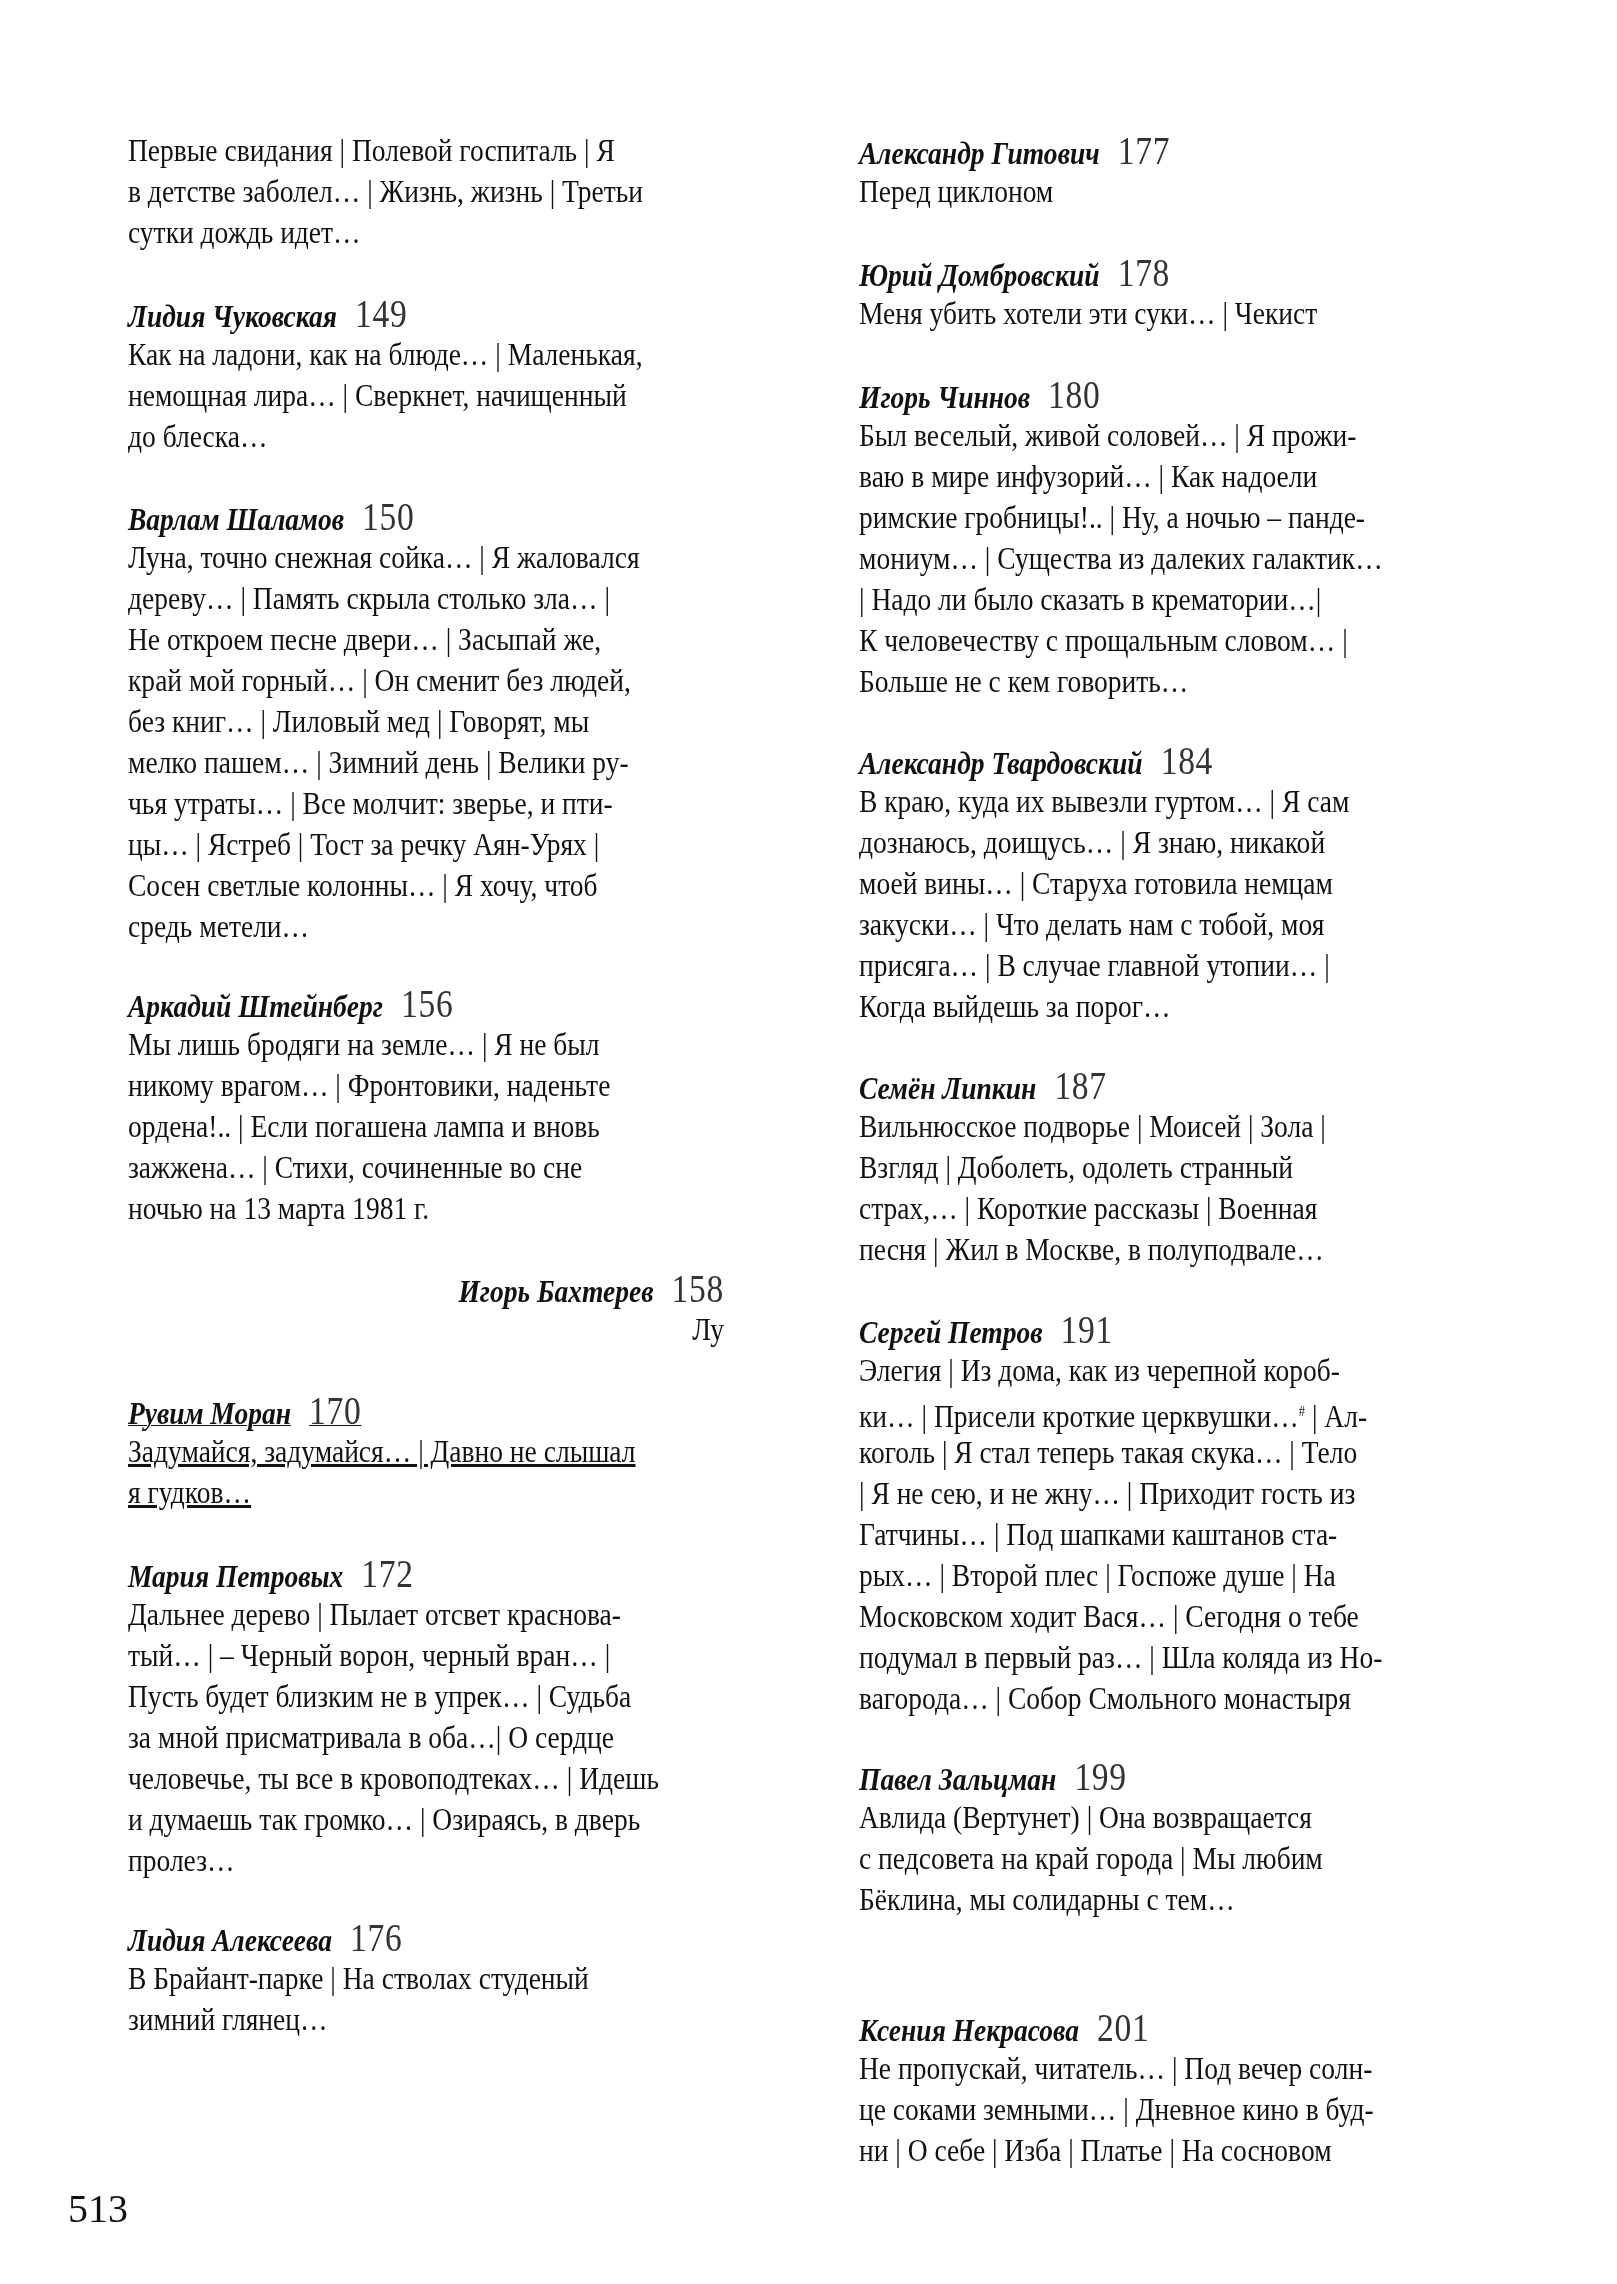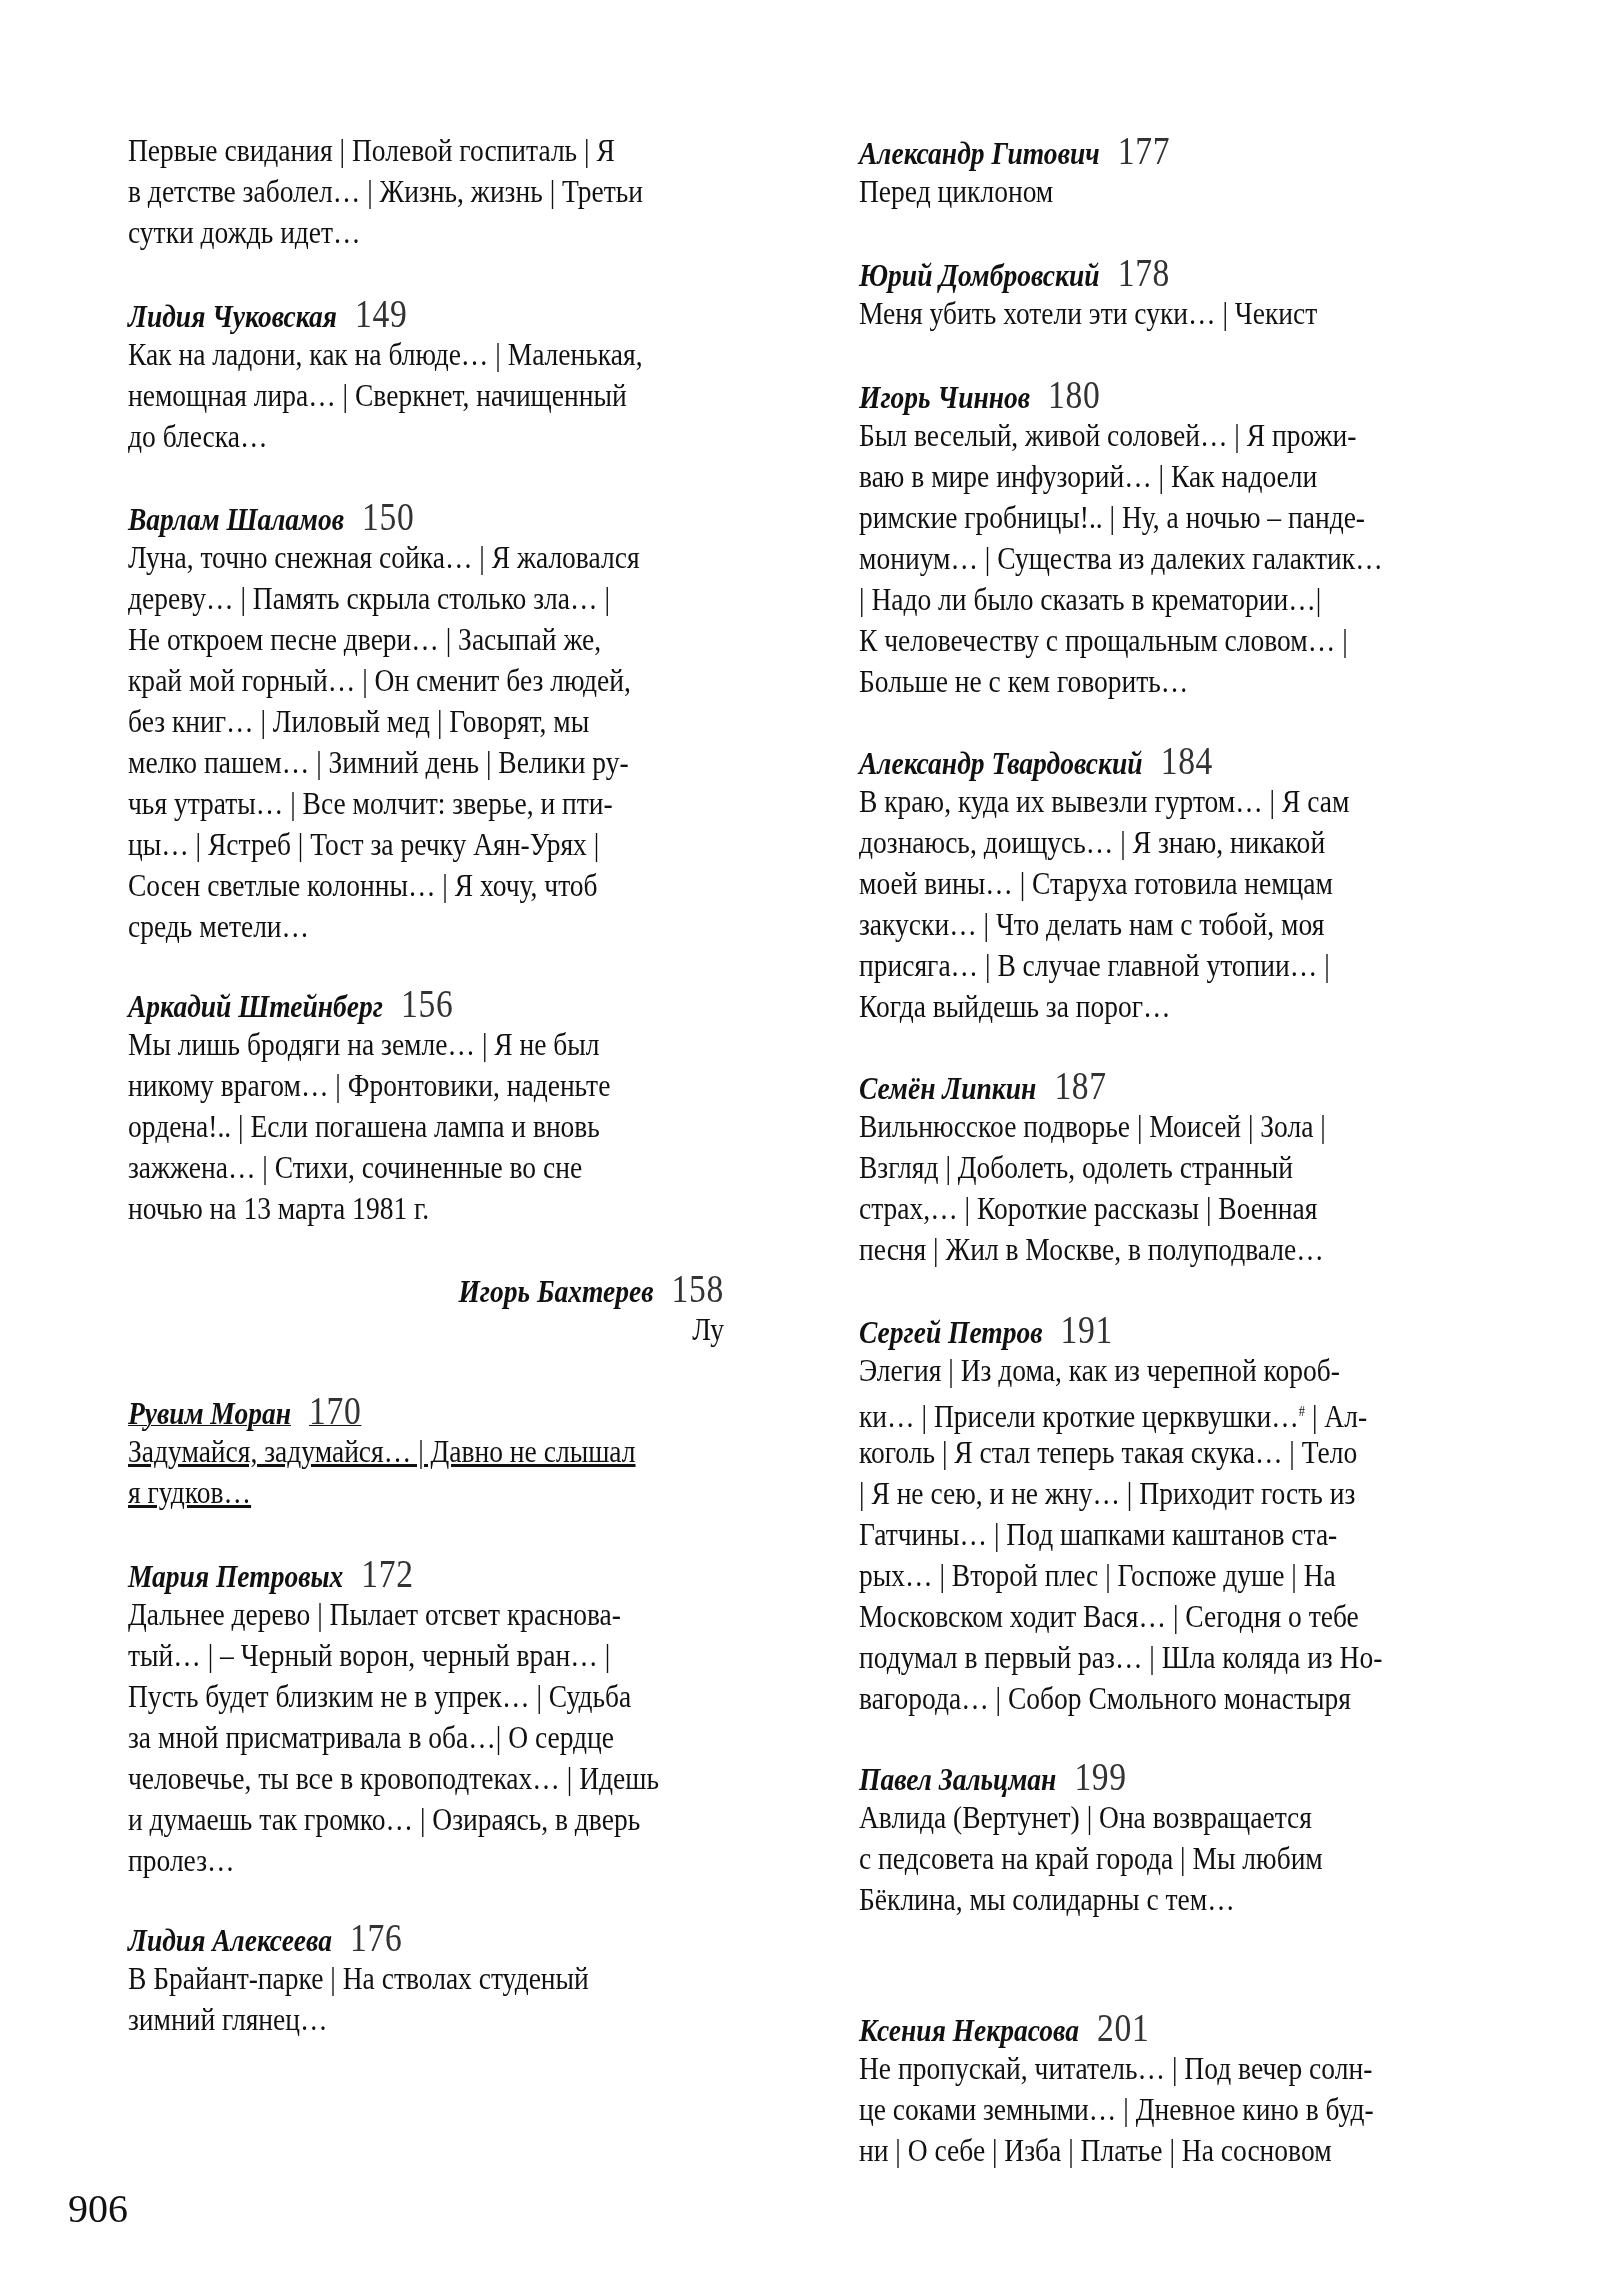--- a/index.html
+++ b/index.html
@@ -146,14 +146,14 @@
   </div>
 
   <div class="entry" style="top:1959px;margin-top:48px;">
     <span class="head"><span class="author">Ксения Некрасова</span><span class="pg">201</span></span>
     <span class="line">Не пропускай, читатель… | Под вечер солн-</span>
     <span class="line">це соками земными… | Дневное кино в буд-</span>
     <span class="line">ни | О себе | Изба | Платье | На сосновом</span>
   </div>
 </div>
 
-<div class="folio">906</div>
+<div class="folio">513</div>
 
 
 </body></html>

